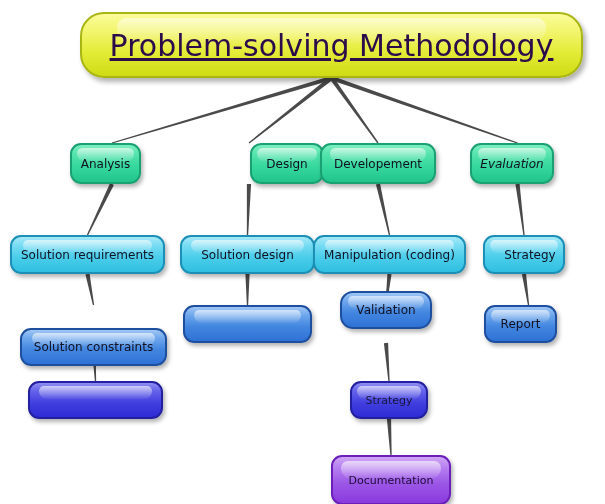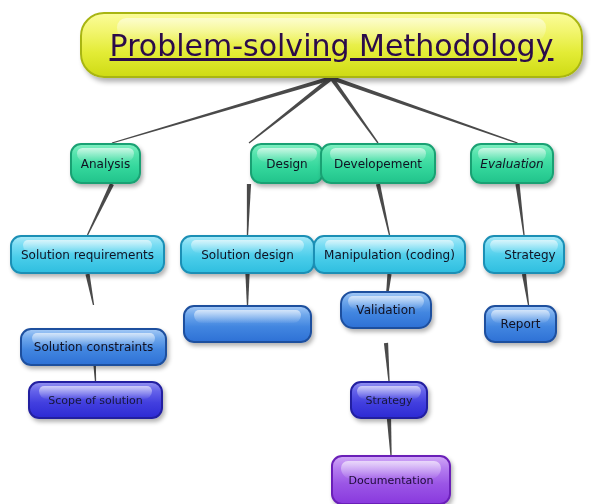--- a/index.html
+++ b/index.html
@@ -172,21 +172,20 @@
       <div class="node lvl-blue" style="left: 340px; top: 291px; width: 92px; height: 38px; border-radius: 13px;">
         <span class="cap"></span>
         <span class="lbl">Validation</span>
       </div>
       <div class="node lvl-blue" style="left: 484px; top: 305px; width: 73px; height: 38px;">
         <span class="cap"></span>
         <span class="lbl">Report</span>
       </div>
       <div class="node lvl-indigo" style="left: 28px; top: 381px; width: 135px; height: 38px;">
         <span class="cap"></span>
-        <span class="lbl">Scope of solution</span>
       </div>
       <div class="node lvl-indigo" style="left: 350px; top: 381px; width: 78px; height: 38px;">
         <span class="cap"></span>
         <span class="lbl">Strategy</span>
       </div>
       <div class="node lvl-purple" style="left: 331px; top: 455px; width: 120px; height: 50px;">
         <span class="cap"></span>
         <span class="lbl">Documentation</span>
       </div>
     </div>

